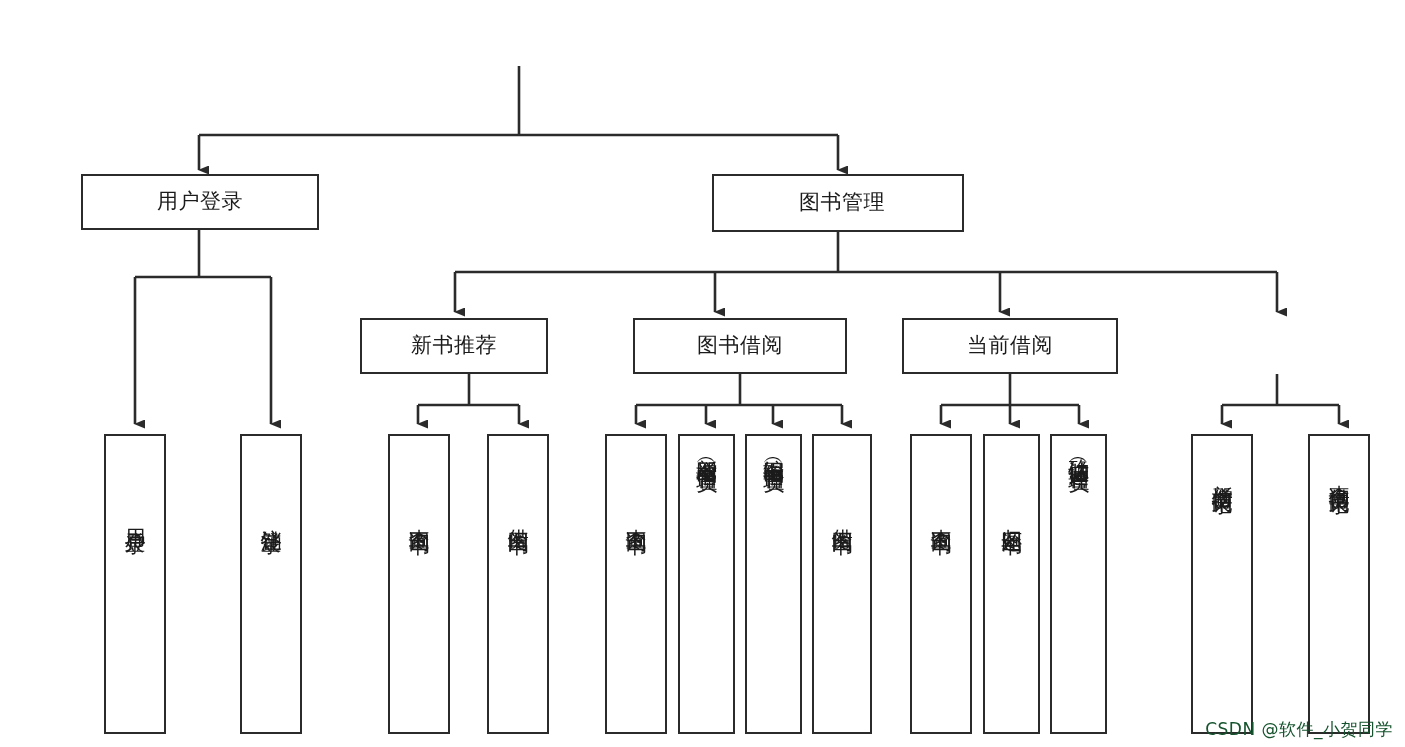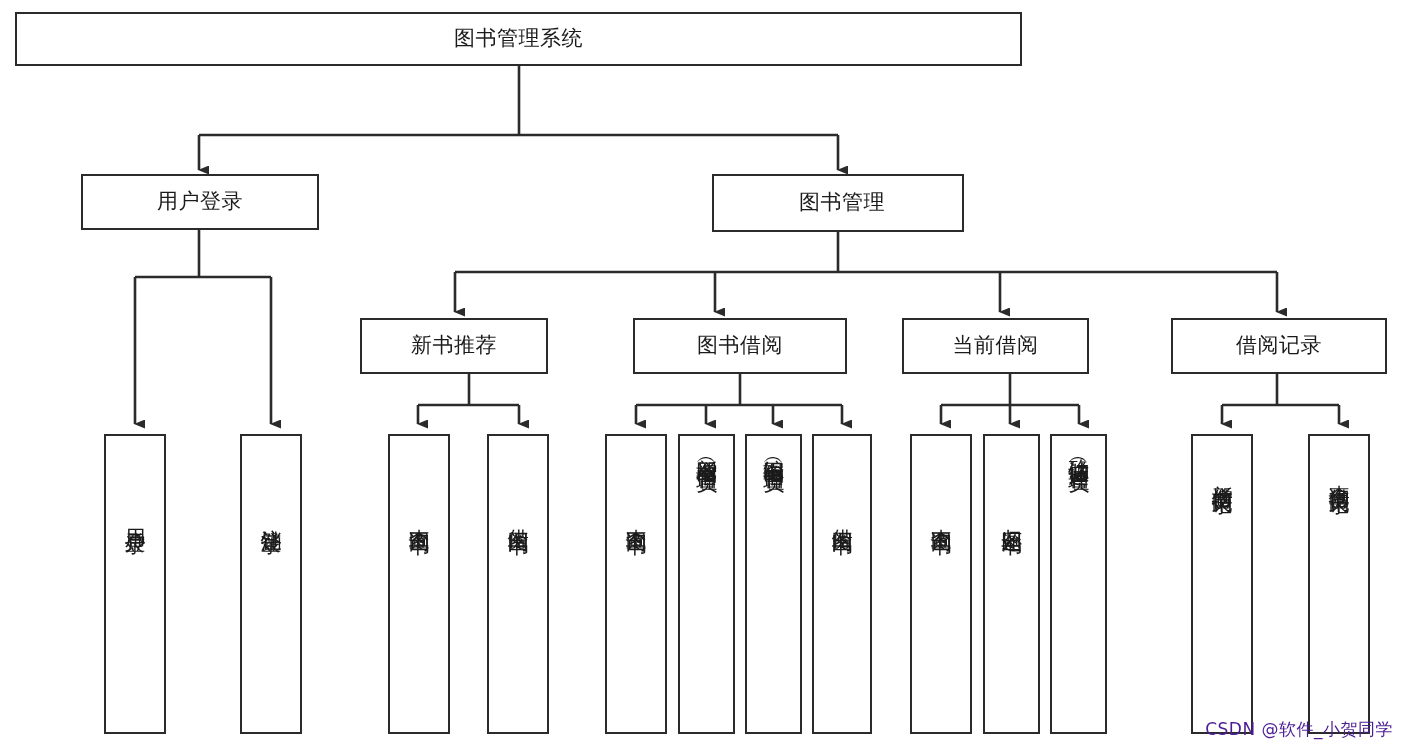--- a/index.html
+++ b/index.html
@@ -59,21 +59,21 @@
     padding-top: 0px;
   }
   .leaf-box .node-label-v {
     margin-top: 0;
   }
   .watermark {
     position: absolute;
     right: 12px;
     bottom: 6px;
     font-size: 17px;
-    color: #4c1d95;
+    color: #14532d;
     letter-spacing: 0.5px;
     white-space: nowrap;
     pointer-events: none;
   }
 </style>
 </head>
 <body>
 
 <div id="diagram-root">
 
@@ -123,47 +123,41 @@
       <path d="M1010,405 L1010,424" marker-end="url(#arrowhead)"></path>
       <path d="M1079,405 L1079,424" marker-end="url(#arrowhead)"></path>
 
       <path d="M1277,374 L1277,405"></path>
       <path d="M1222,405 L1339,405"></path>
       <path d="M1222,405 L1222,424" marker-end="url(#arrowhead)"></path>
       <path d="M1339,405 L1339,424" marker-end="url(#arrowhead)"></path>
     </g>
   </svg>
 
-  <div class="node-box level0" style="left:15px; top:12px; width:1007px; height:54px;">
-    <span class="node-label-h">图书管理系统</span>
-  </div>
 
   <div class="node-box" style="left:81px; top:174px; width:238px; height:56px;">
     <span class="node-label-h">用户登录</span>
   </div>
 
   <div class="node-box" style="left:712px; top:174px; width:252px; height:58px;padding-left:8px;">
     <span class="node-label-h">图书管理</span>
   </div>
 
   <div class="node-box" style="left:360px; top:318px; width:188px; height:56px;">
     <span class="node-label-h">新书推荐</span>
   </div>
 
   <div class="node-box" style="left:633px; top:318px; width:214px; height:56px;justify-content:center;">
     <span class="node-label-h">图书借阅</span>
   </div>
 
-  <div class="node-box" style="left:902px; top:318px; width:187px; height:56px;">
+  <div class="node-box" style="left:902px; top:318px; width:216px; height:56px;">
     <span class="node-label-h">当前借阅</span>
   </div>
 
-  <div class="node-box" style="left:1171px; top:318px; width:216px; height:56px;">
-    <span class="node-label-h">借阅记录</span>
-  </div>
 
   <div class="node-box leaf-box" style="left:104px; top:434px; width:62px; height:300px;">
     <span class="node-label-v" style="margin-top:76px;">用户登录</span>
   </div>
 
   <div class="node-box leaf-box" style="left:240px; top:434px; width:62px; height:300px;">
     <span class="node-label-v" style="margin-top:76px;">注销登录</span>
   </div>
 
   <div class="node-box leaf-box" style="left:388px; top:434px; width:62px; height:300px;">

